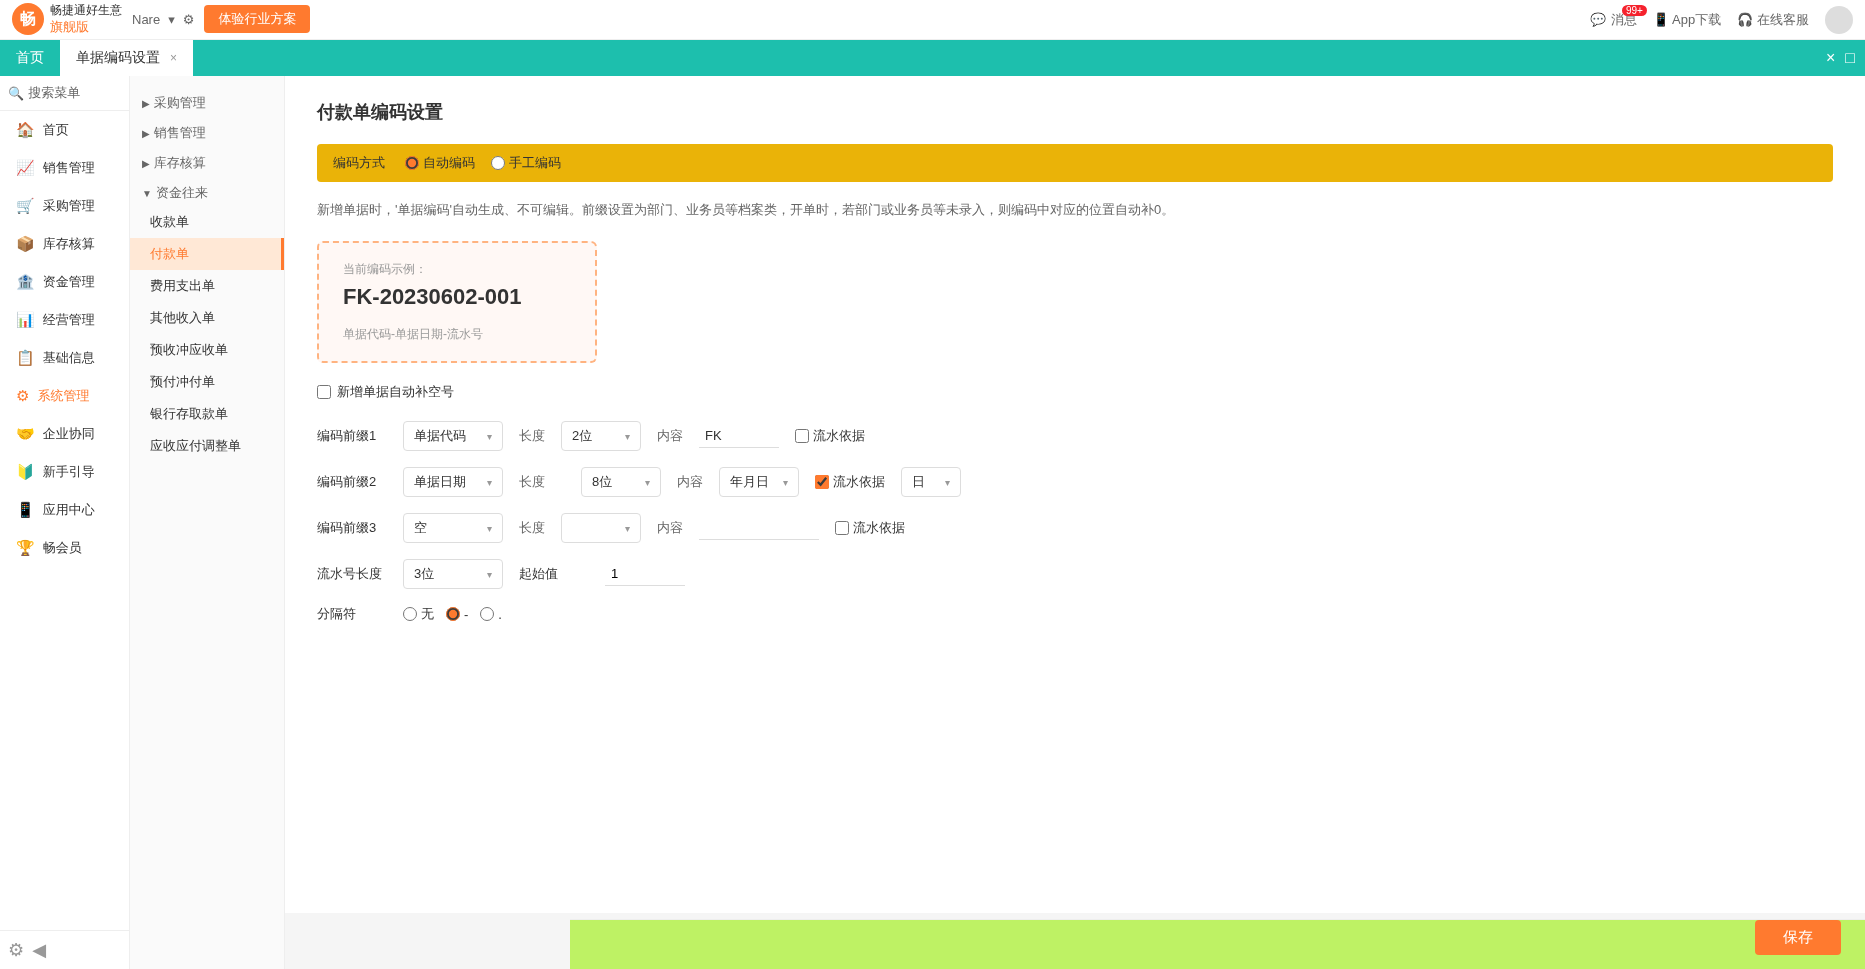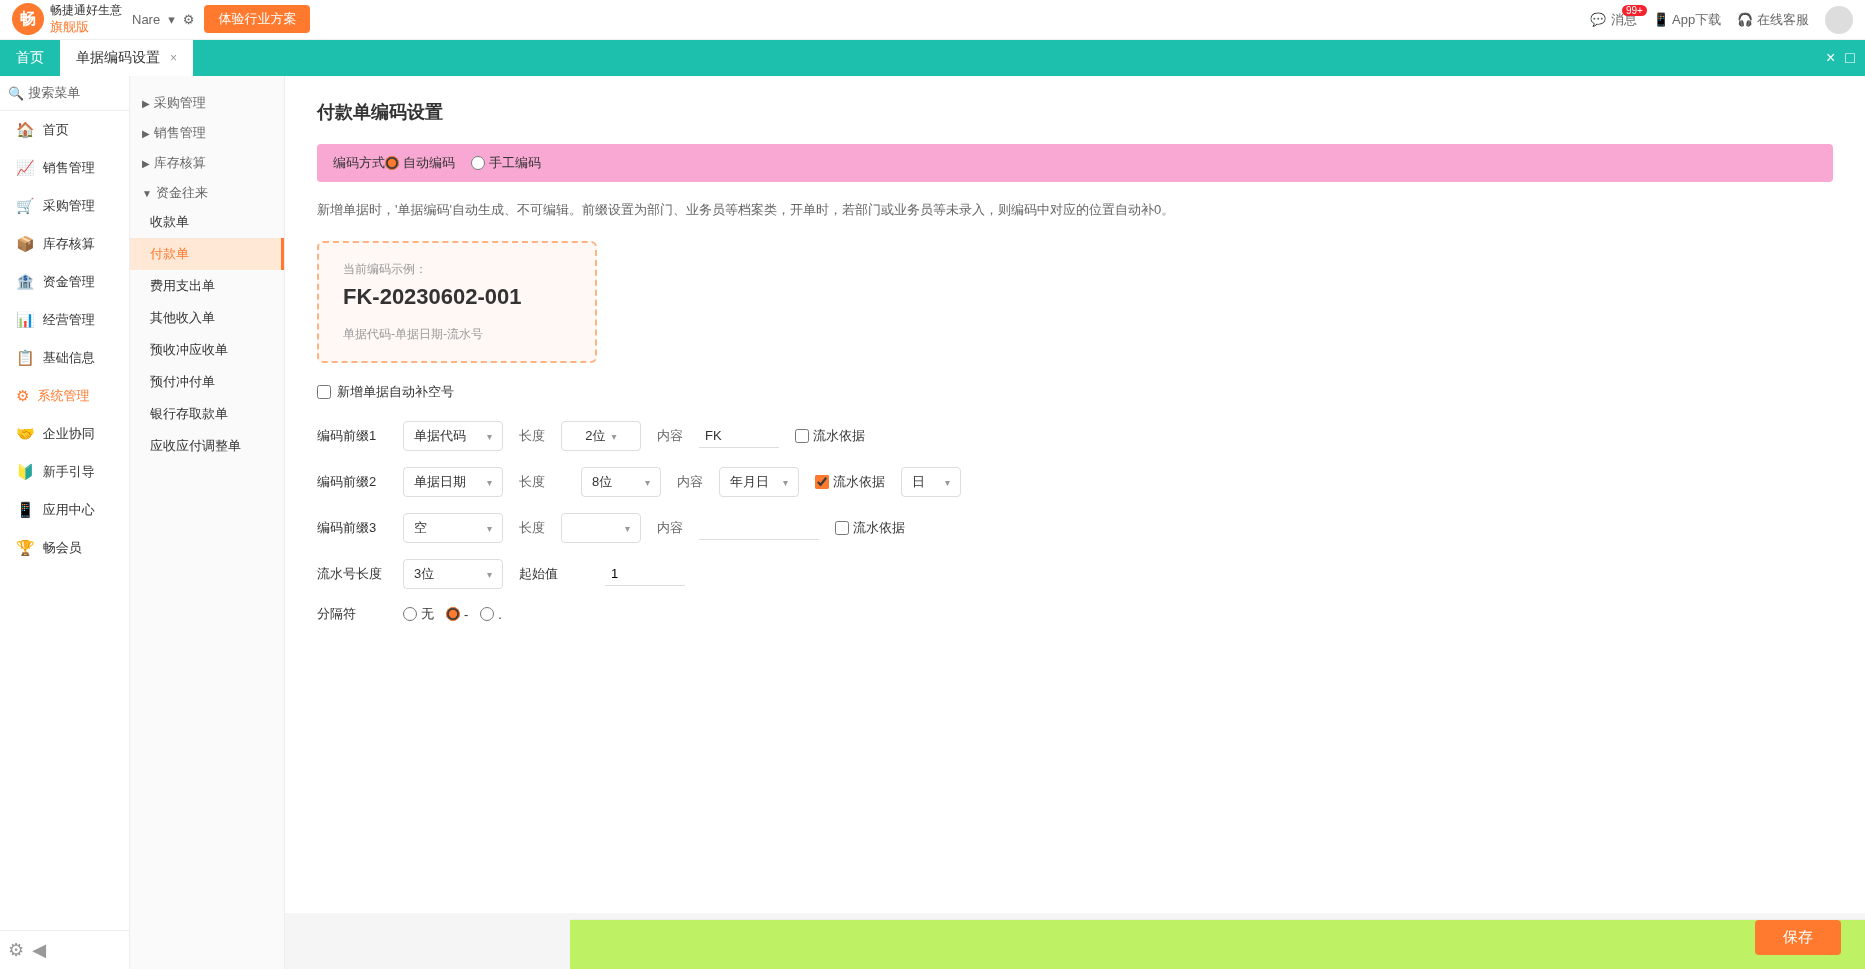--- a/index.html
+++ b/index.html
@@ -120,21 +120,21 @@
     
     .content {
       flex: 1;
       background: #fff;
       overflow-y: auto;
       padding: 24px 32px;
     }
     .page-title { font-size: 18px; color: #333; font-weight: bold; margin-bottom: 20px; }
 
     
-    .code-method-row { display: flex; align-items: center; margin-bottom: 16px; background: #f9a8d4; padding: 10px 16px; border-radius: 4px; }
+    .code-method-row { display: flex; align-items: center; gap: 20px; margin-bottom: 16px; background: #eab308; padding: 10px 16px; border-radius: 4px; }
     .code-method-label { font-size: 13px; color: #333; }
     .radio-group { display: flex; align-items: center; gap: 16px; }
     .radio-item { display: flex; align-items: center; gap: 4px; font-size: 13px; color: #333; cursor: pointer; }
     .radio-input { accent-color: #ff7a2f; width: 14px; height: 14px; }
 
     
     .info-text { font-size: 13px; color: #666; margin-bottom: 20px; line-height: 1.8; }
 
     
     .code-preview {
@@ -387,21 +387,21 @@
       </div>
 
       
       <div class="form-row">
         <span class="form-label">编码前缀1</span>
         <div class="form-select">
           <span>单据代码</span>
           <span class="arrow">▾</span>
         </div>
         <span class="length-label">长度</span>
-        <div class="form-select" style="min-width:80px;justify-content:center;">
+        <div class="form-select" style="min-width:80px;">
           <span>2位</span>
           <span class="arrow">▾</span>
         </div>
         <span class="content-label">内容</span>
         <input type="text" class="form-input-readonly" value="FK" readonly="" style="width: 80px;">
         <label class="stream-checkbox">
           <input type="checkbox" class="cb-input" style="">
           <span>流水依据</span>
         </label>
       </div>

